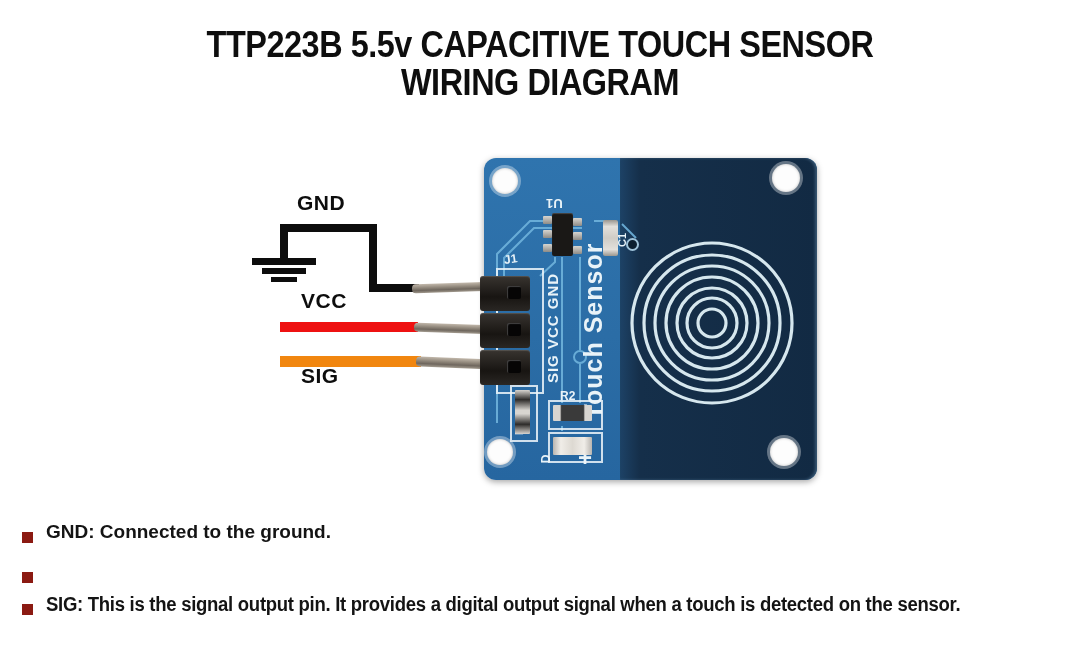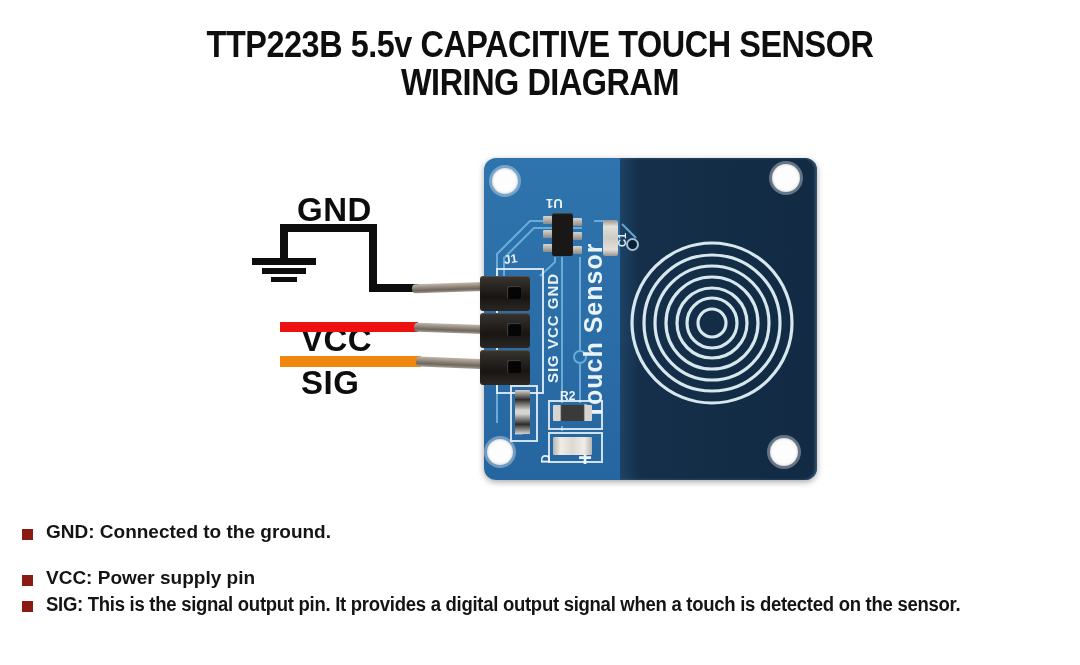--- a/index.html
+++ b/index.html
@@ -7,23 +7,23 @@
     width:1080px;height:665px;position:relative;overflow:hidden;
     background:#ffffff;font-family:"Liberation Sans", sans-serif;
   }
   
   .title{
     position:absolute;left:0;top:26px;width:1080px;text-align:center;
     color:#0e0e0e;font-weight:bold;line-height:38px;font-size:36px;
     transform:scaleX(.9);transform-origin:540px 0;letter-spacing:-.5px;
   }
   
-  .wlabel{position:absolute;font-weight:bold;color:#0d0d0d;font-size:33px;letter-spacing:.5px;}
+  .wlabel{position:absolute;font-weight:bold;color:#0d0d0d;font-size:21px;letter-spacing:.5px;}
   .lbl-gnd{left:297px;top:191px;}
-  .lbl-vcc{left:301px;top:289px;margin-top:32px;}
+  .lbl-vcc{left:301px;top:289px;}
   .lbl-sig{left:301px;top:364px;}
   
   .wire{position:absolute;background:#0d0d0d;}
   .gnd-h-top {left:280px;top:224px;width:97px;height:8px;}
   .gnd-v     {left:369px;top:224px;width:8px;height:68px;}
   .gnd-h-bot {left:369px;top:284px;width:50px;height:8px;}
   .gnd-stub  {left:280px;top:226px;width:8px;height:36px;}
   .gnd-bar1  {left:252px;top:258px;width:64px;height:7px;}
   .gnd-bar2  {left:262px;top:268px;width:44px;height:6px;}
   .gnd-bar3  {left:271px;top:277px;width:26px;height:5px;}
@@ -96,21 +96,21 @@
   .r1-body{position:absolute;left:31px;top:232px;width:15px;height:44px;border-radius:1px;
     background:linear-gradient(180deg,#d8d5d0 0%,#2e2c2a 22%,#d8d5d0 46%,#d8d5d0 54%,#2e2c2a 78%,#d8d5d0 100%);}
   .r2-box{left:64px;top:242px;width:51px;height:26px;}
   .r2-body{position:absolute;left:69px;top:247px;width:39px;height:16px;border-radius:1px;
     background:linear-gradient(90deg,#d8d5d0 0%,#d8d5d0 18%,#3a3a3a 22%,#3a3a3a 78%,#d8d5d0 82%,#d8d5d0 100%);}
   .d-box{left:64px;top:274px;width:51px;height:27px;}
   .d-body{position:absolute;left:69px;top:279px;width:39px;height:18px;border-radius:1px;
     background:linear-gradient(90deg,#b9b5b0 0%,#f0ede8 20%,#ddd9d2 50%,#f0ede8 80%,#b9b5b0 100%);}
   .overlay-svg{position:absolute;left:0;top:0;pointer-events:none;}
   
-  .note{position:absolute;left:20px;display:flex;align-items:center;color:#141414;font-weight:bold;}
+  .note{position:absolute;left:20px;display:flex;align-items:flex-end;color:#141414;font-weight:bold;}
   .note-1{top:521px;} .note-2{top:567px;} .note-3{top:593px;}
   .bullet{width:11px;height:11px;margin:5px 13px 0 2px;flex:0 0 auto;}
   .note-text{font-size:19px;line-height:22px;white-space:nowrap;}
   .note-3 .note-text{font-size:19.5px;letter-spacing:-.3px;transform:scaleX(.95);transform-origin:left center;}
 </style>
 </head>
 <body>
 
 <div class="title">
   <div>TTP223B 5.5v CAPACITIVE TOUCH SENSOR</div>
@@ -208,18 +208,17 @@
   <div class="silk-box d-box"></div>
   <div class="d-body"></div>
 </div>
 
 <div class="note note-1">
   <span class="bullet" style="background: rgb(139, 26, 18);"></span>
   <span class="note-text">GND: Connected to the ground.</span>
 </div>
 <div class="note note-2">
   <span class="bullet" style="background: rgb(139, 26, 18);"></span>
-  <span class="note-text">VCC: Power supply pin</span>
 </div>
 <div class="note note-3">
   <span class="bullet" style="background: rgb(139, 26, 18);"></span>
   <span class="note-text">SIG: This is the signal output pin. It provides a digital output signal when a touch is detected on the sensor.</span>
 </div>
 
 </body></html>

